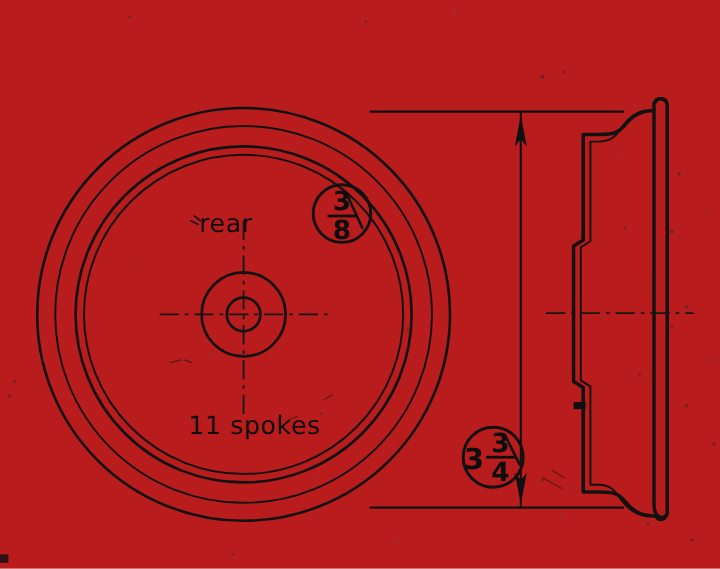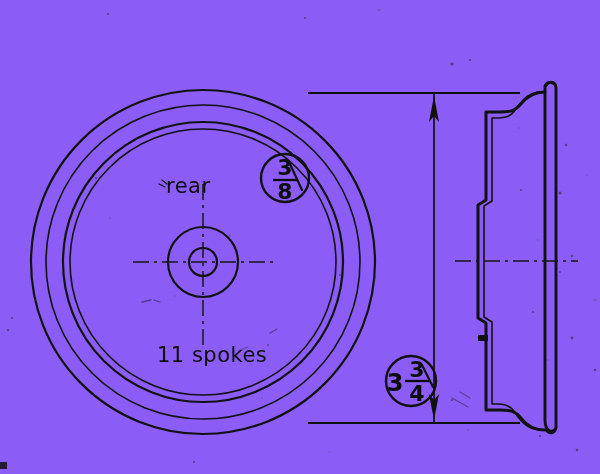--- a/index.html
+++ b/index.html
@@ -7,21 +7,21 @@
     padding: 0;
     background: #ffffff;
   }
   body {
     font-family: "Liberation Sans", sans-serif;
   }
   #sheet {
     position: relative;
     width: 600px;
     height: 474px;
-    background: #8b5cf6;
+    background: #b91c1c;
     overflow: hidden;
   }
   #sheet svg {
     position: absolute;
     left: 0;
     top: 0;
     display: block;
   }
   .ink {
     fill: none;

